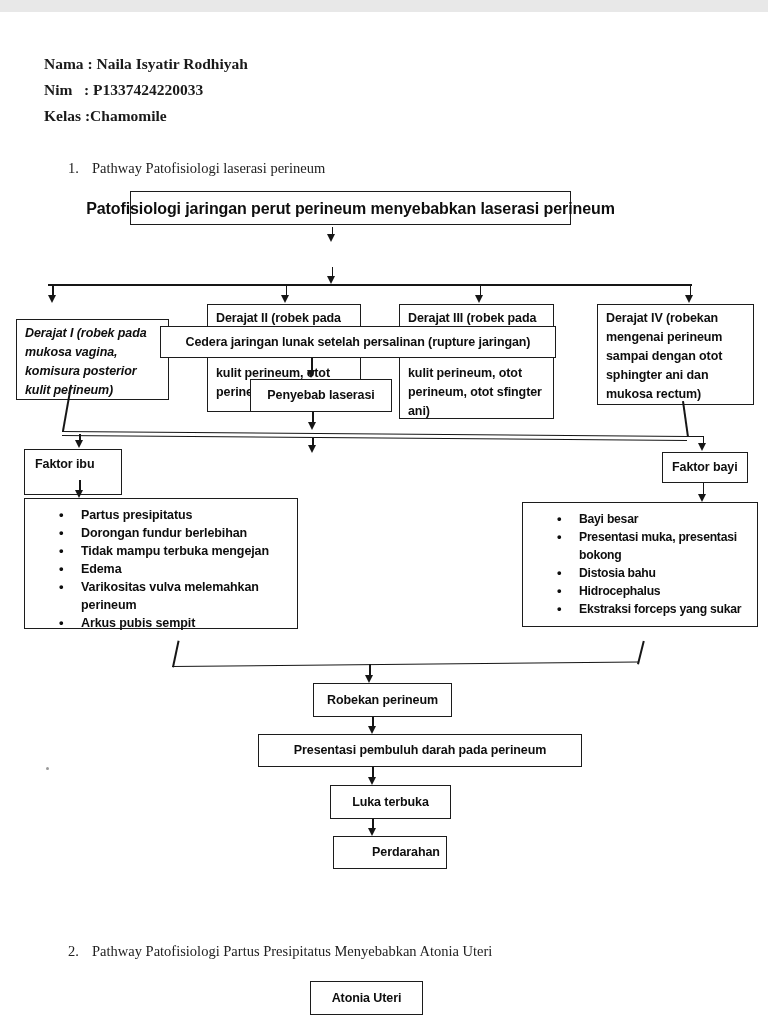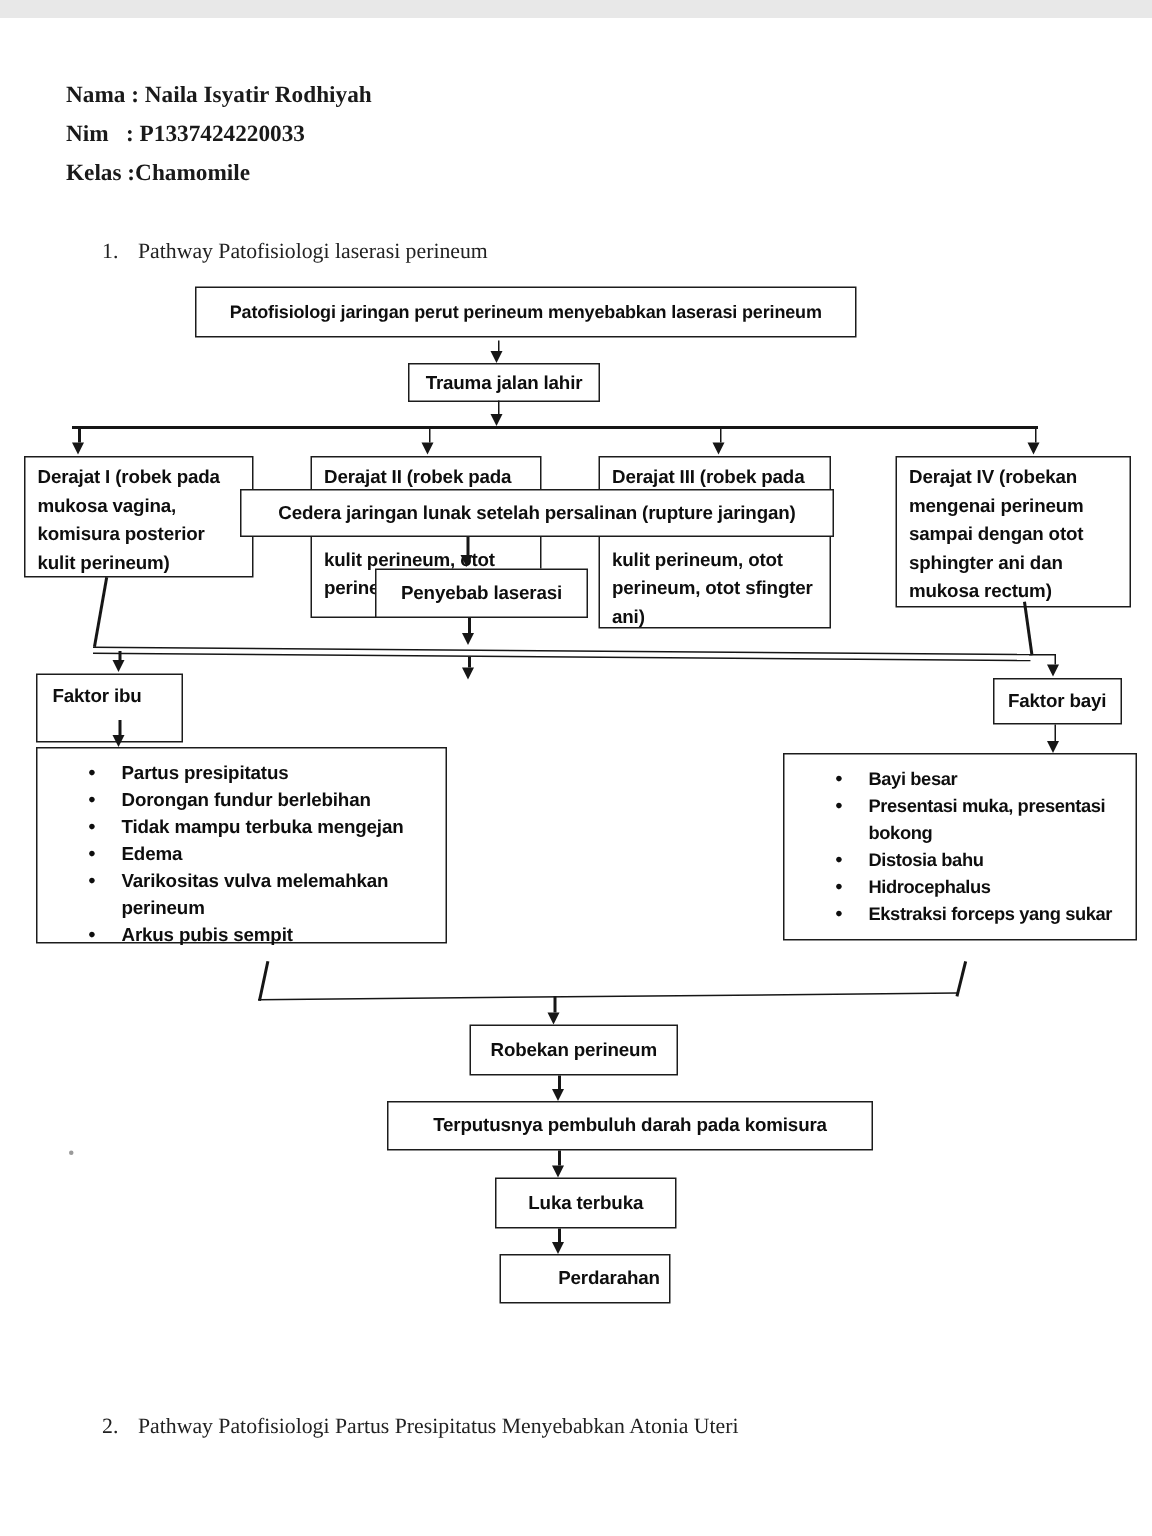--- a/index.html
+++ b/index.html
@@ -33,24 +33,23 @@
 
   <div class="hdr" style="top:43px;">Nama : Naila Isyatir Rodhiyah</div>
   <div class="hdr" style="top:69px;">Nim   : P1337424220033</div>
   <div class="hdr" style="top:95px;">Kelas :Chamomile</div>
 
   <div class="sect" style="left:68px;top:148px;">
     <span class="num">1.</span>
     <span>Pathway Patofisiologi laserasi perineum</span>
   </div>
 
-  <div class="box c z1" style="left:130px;top:179px;width:441px;height:34px;font-size:12px;">Patofisiologi jaringan perut perineum menyebabkan laserasi perineum</div>
-  <div class="box c z1" style="left:272px;top:230px;width:128px;height:26px;">Trauma jalan lahir</div>
+  <div class="box c z1" style="left:130px;top:179px;width:441px;height:34px;font-size:16px;">Patofisiologi jaringan perut perineum menyebabkan laserasi perineum</div>
 
-  <div class="box ml z1" style="left:16px;top:292px;width:153px;height:81px;">
+  <div class="box ml z1" style="left:16px;top:307px;width:153px;height:81px;font-style:italic;">
     <div>Derajat I (robek pada</div>
     <div>mukosa vagina,</div>
     <div>komisura posterior</div>
     <div>kulit perineum)</div>
   </div>
 
   <div class="box ml z1" style="left:207px;top:292px;width:154px;height:108px;">
     <div>Derajat II (robek pada</div>
     <div class="sp36"></div>
     <div>kulit perineum, otot</div>
@@ -122,28 +121,29 @@
         <span class="blt">•</span>
         <span class="litxt">Hidrocephalus</span>
       </div>
     <div class="li">
         <span class="blt">•</span>
         <span class="litxt">Ekstraksi forceps yang sukar</span>
       </div>
   </div>
 
   <div class="box c z1" style="left:313px;top:671px;width:139px;height:34px;">Robekan perineum</div>
-  <div class="box c z1" style="left:258px;top:722px;width:324px;height:33px;">Terputusnya pembuluh darah pada komisura</div>
+  <div class="box c z1" style="left:258px;top:722px;width:324px;height:33px;">Presentasi pembuluh darah pada perineum</div>
   <div class="box c z1" style="left:330px;top:773px;width:121px;height:34px;">Luka terbuka</div>
   <div class="box c z1" style="left:333px;top:824px;width:114px;height:33px;padding-left:32px;">Perdarahan</div>
 
   <div class="sect" style="left:68px;top:931px;">
     <span class="num">2.</span>
     <span>Pathway Patofisiologi Partus Presipitatus Menyebabkan Atonia Uteri</span>
   </div>
+  <div class="box c z1" style="left:310px;top:969px;width:113px;height:34px;">Atonia Uteri</div>
 
   <div class="vl" style="left:331.5px;top:215px;height:9px;"></div>
   <div class="ah" style="left:327px;top:222px;"></div>
   <div class="vl" style="left:331.5px;top:255px;height:11px;"></div>
   <div class="ah" style="left:327px;top:264px;"></div>
   <div class="hl" style="left:48px;top:272px;width:644px;"></div>
 
   <div class="vl" style="left:52px;top:273px;height:10px;"></div>
   <div class="ah" style="left:47.5px;top:283px;"></div>
   <div class="vl" style="left:285.5px;top:273px;height:10px;"></div>

